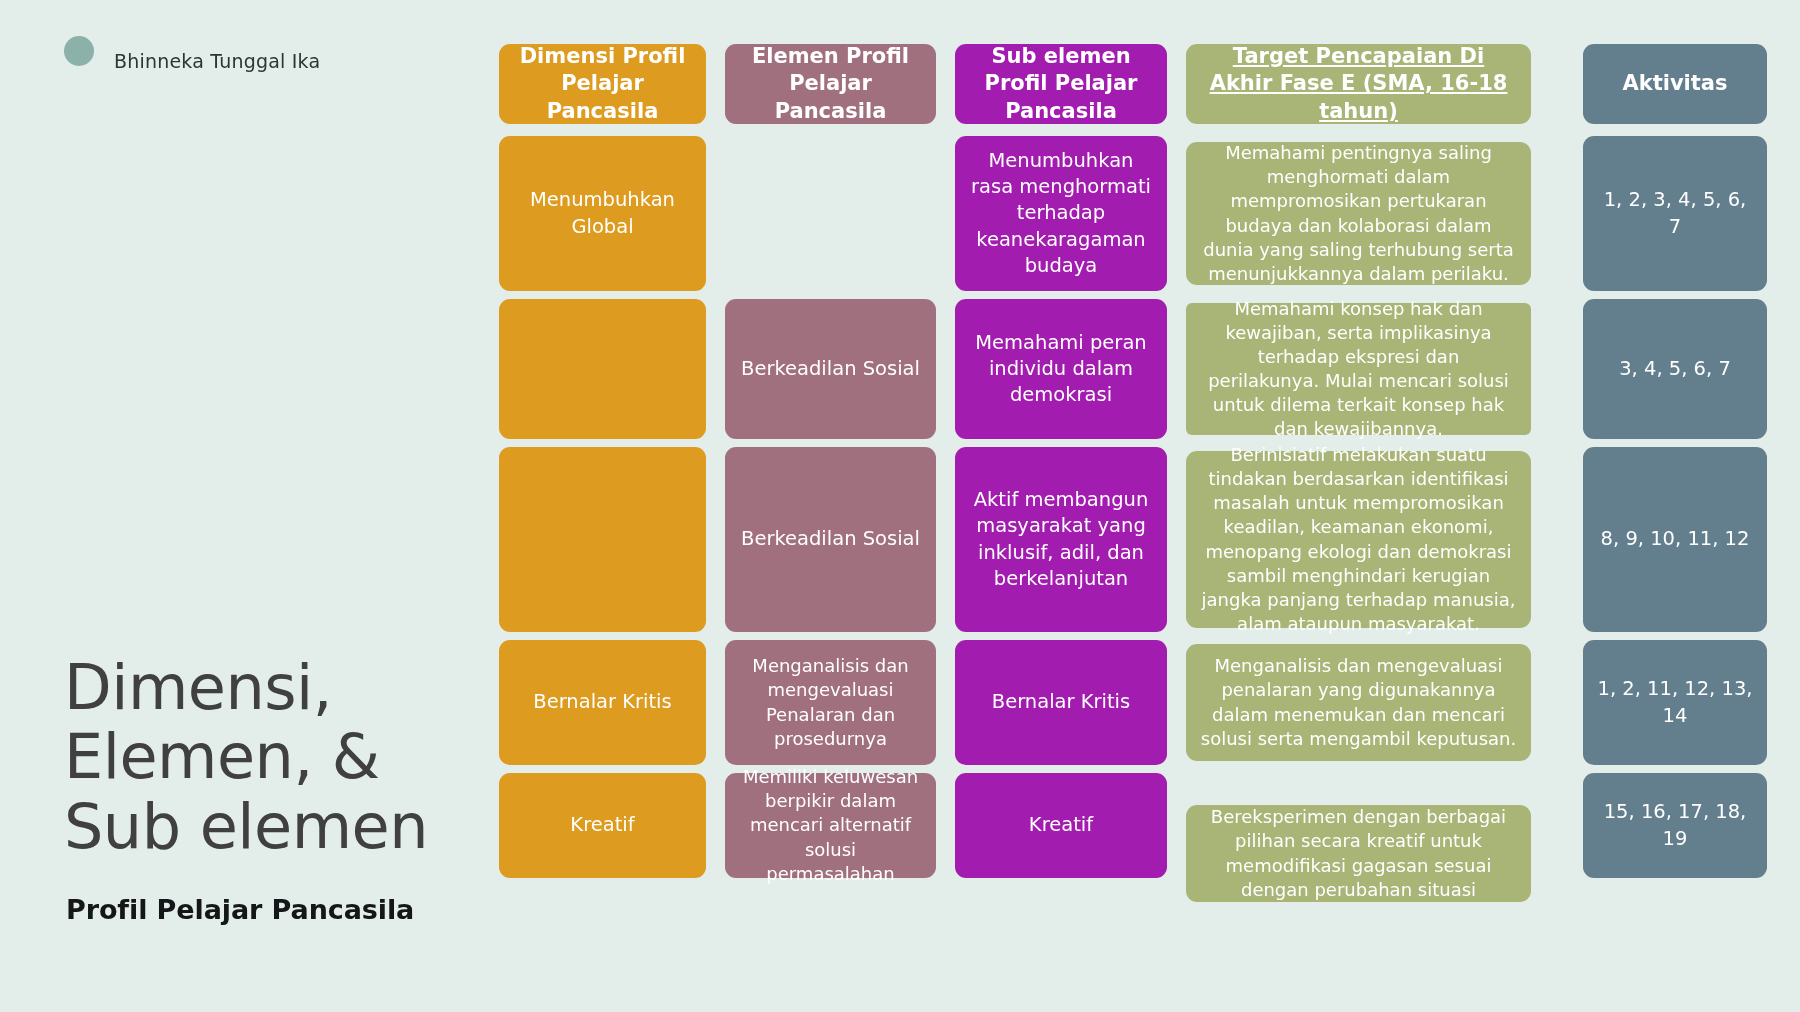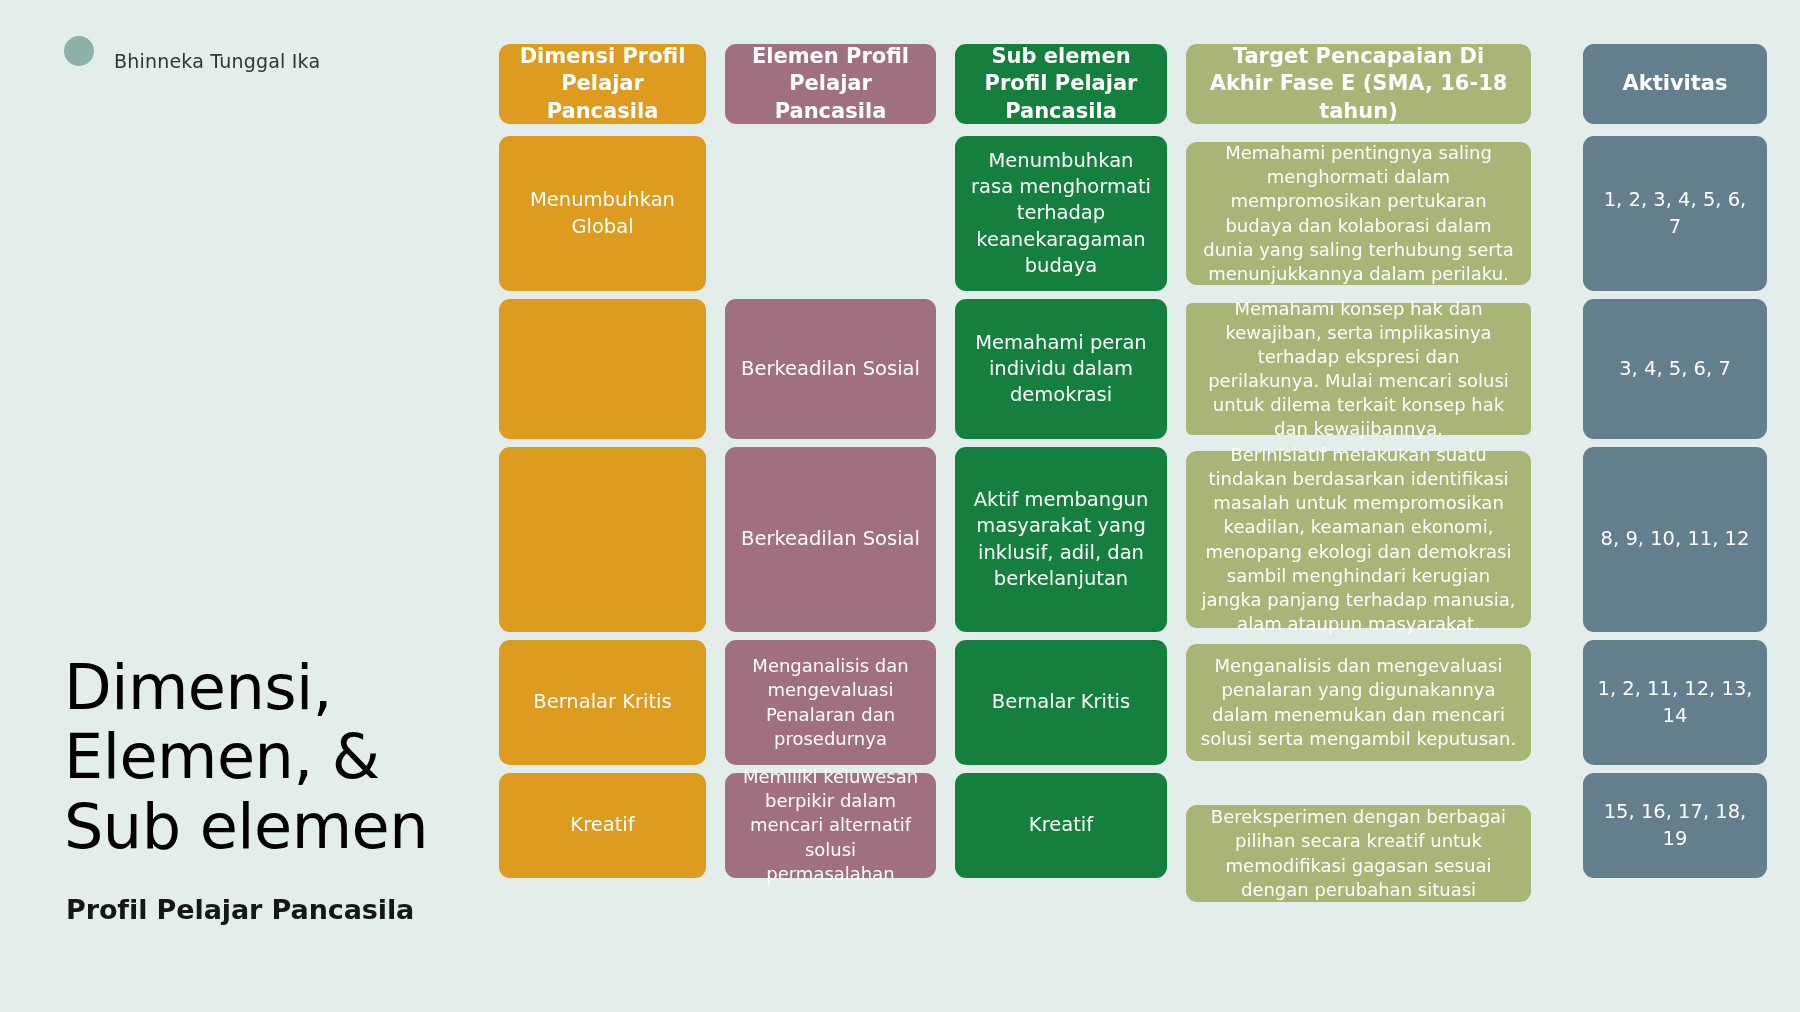--- a/index.html
+++ b/index.html
@@ -22,21 +22,21 @@
     width:30px;height:30px;border-radius:50%;
     background:#8bb1a9;display:block;flex:0 0 auto;
   }
   #brand .brand-label{
     font-size:19px;color:#2f3436;letter-spacing:.2px;
     font-family:"DejaVu Sans","Liberation Sans",sans-serif;
     margin-top:20px;
   }
   #deck-title{
     position:absolute;left:64px;top:653px;width:400px;
-    font-size:62px;line-height:1.12;color:#000000;
+    font-size:62px;line-height:1.12;color:#404040;
     font-weight:400;letter-spacing:-.5px;
   }
   #deck-subtitle{
     position:absolute;left:66px;top:894px;width:400px;
     font-size:27px;color:#141617;font-weight:700;letter-spacing:-.1px;
   }
 
   
   #matrix{
     position:absolute;left:499px;top:0;width:1311px;height:1012px;
@@ -64,34 +64,34 @@
   
   #col-dimensi{left:0px;width:207px;}
   #col-elemen{left:226px;width:211px;}
   #col-sub{left:456px;width:212px;}
   #col-target{left:687px;width:345px;}
   #col-aktivitas{left:1053px;width:215px;}
 
   
   #col-dimensi   .cell{background:#dd9b20;}
   #col-elemen    .cell{background:#a1707f;}
-  #col-sub       .cell{background:#15803d;}
+  #col-sub       .cell{background:#a21caf;}
   #col-target    .cell{background:#a8b577;}
   #col-aktivitas .cell{background:#637e8c;margin-left:31px;}
 
   
   .r-head{top:44px;height:80px;}
   .r1{top:136px;height:155px;}
   .r2{top:299px;height:140px;}
   .r3{top:447px;height:185px;}
   .r4{top:640px;height:125px;}
   .r5{top:773px;height:105px;}
 
   
-  #col-target .r-head{top:44px;height:80px;}
+  #col-target .r-head{top:44px;height:80px;text-decoration:underline;}
   #col-target .r1{top:142px;height:143px;}
   #col-target .r2{top:303px;height:132px;border-radius:6px;}
   #col-target .r3{top:451px;height:177px;}
   #col-target .r4{top:644px;height:117px;}
   #col-target .r5{top:777px;height:97px;margin-top:28px;}
 
   #col-aktivitas .r-head{top:44px;height:80px;}
 </style>
 </head>
 <body>

